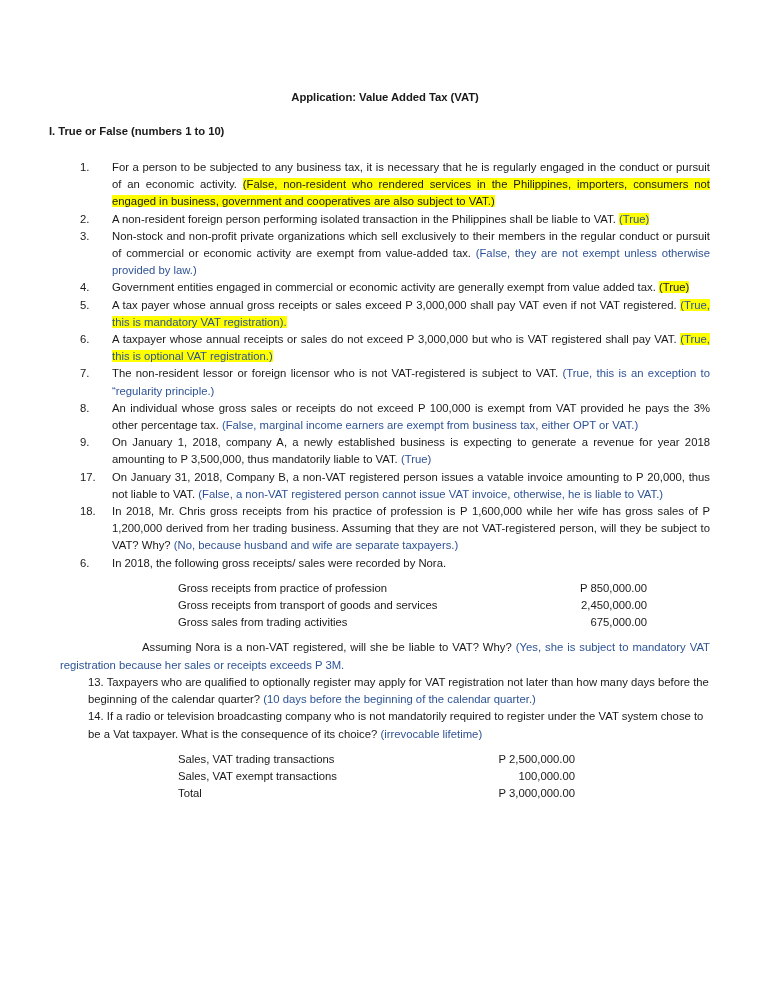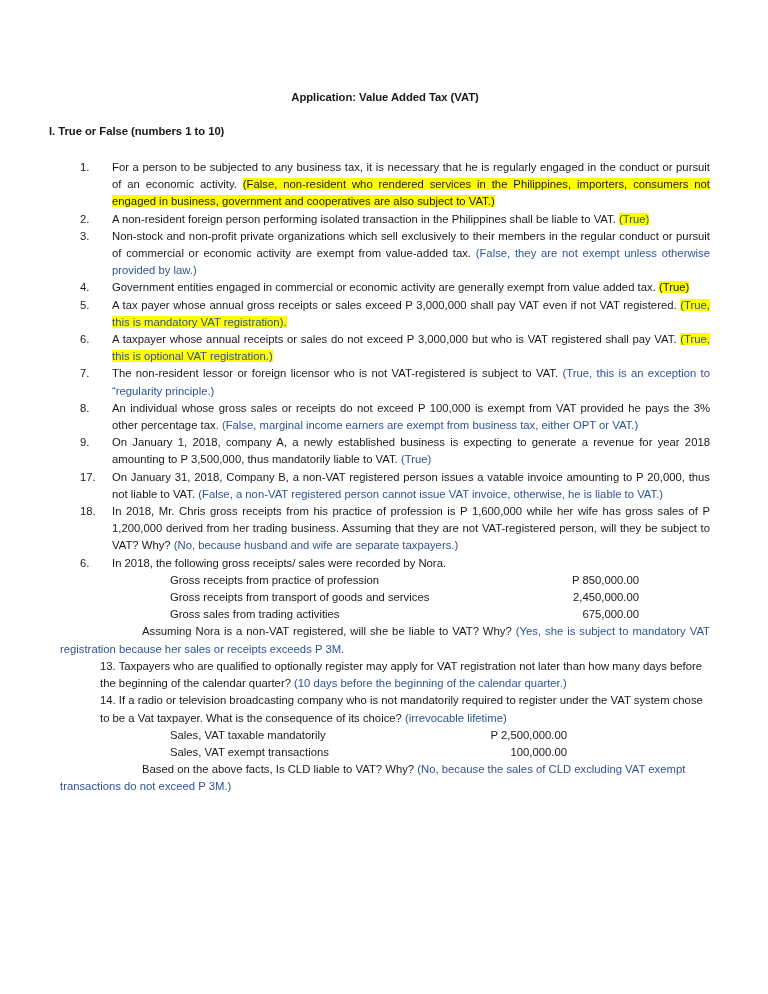--- a/index.html
+++ b/index.html
@@ -63,37 +63,37 @@
     text-align: left;
   }
   .li .body { display: block; }
   
   .li-flush {
     position: relative;
     padding-left: 28px;
     text-align: left;
     margin: 0;
   }
-  .li-flush .body { display: block; margin-left: 12px; }
+  .li-flush .body { display: block; }
   .ans {
     color: #2e5395;
   }
   .ans-dark {
     color: #1a1a1a;
   }
   .hl {
     background-color: #ffff00;
   }
   .red-dot { color: #c00000; }
   .amount-table {
     width: 100%;
     border-collapse: collapse;
     font-size: 11.3px;
     line-height: 17.2px;
-    margin: 0;
+    margin: 8px;
   }
   .amount-table td {
     padding: 0;
     vertical-align: top;
     border: none;
   }
   .amount-table td.label {
     padding-left: 110px;
     white-space: nowrap;
   }
@@ -207,25 +207,28 @@
       <span class="body"><span>13.</span> <span>Taxpayers who are qualified to optionally register may apply for VAT registration not later than how many days before the beginning of the calendar quarter? </span><span class="ans">(10 days before the beginning of the calendar quarter.)</span></span>
     </div>
 
     <div class="li-flush">
       <span class="body"><span>14.</span> <span>If a radio or television broadcasting company who is not mandatorily required to register under the VAT system chose to be a Vat taxpayer. What is the consequence of its choice? </span><span class="ans">(irrevocable lifetime)</span></span>
     </div>
 
     <table class="amount-table tbl-15">
       <tbody>
         <tr>
-          <td class="label">Sales, VAT taxable mandatorily</td>
+          <td class="label">Sales, VAT trading transactions</td>
           <td class="value">P 2,500,000.00</td>
         </tr>
         <tr>
           <td class="label">Sales, VAT exempt transactions</td>
           <td class="value">100,000.00</td>
         </tr>
+        <tr>
+          <td class="label">Total</td>
+          <td class="value">P 3,000,000.00</td>
+        </tr>
       </tbody>
     </table>
-    <div class="closing-flush"><span>Based on the above facts, Is CLD liable to VAT? Why? </span><span class="ans">(No, because the sales of CLD excluding VAT exempt transactions do not exceed P 3M.)</span></div>
 
   </div>
 </div>
 
 </body></html>

